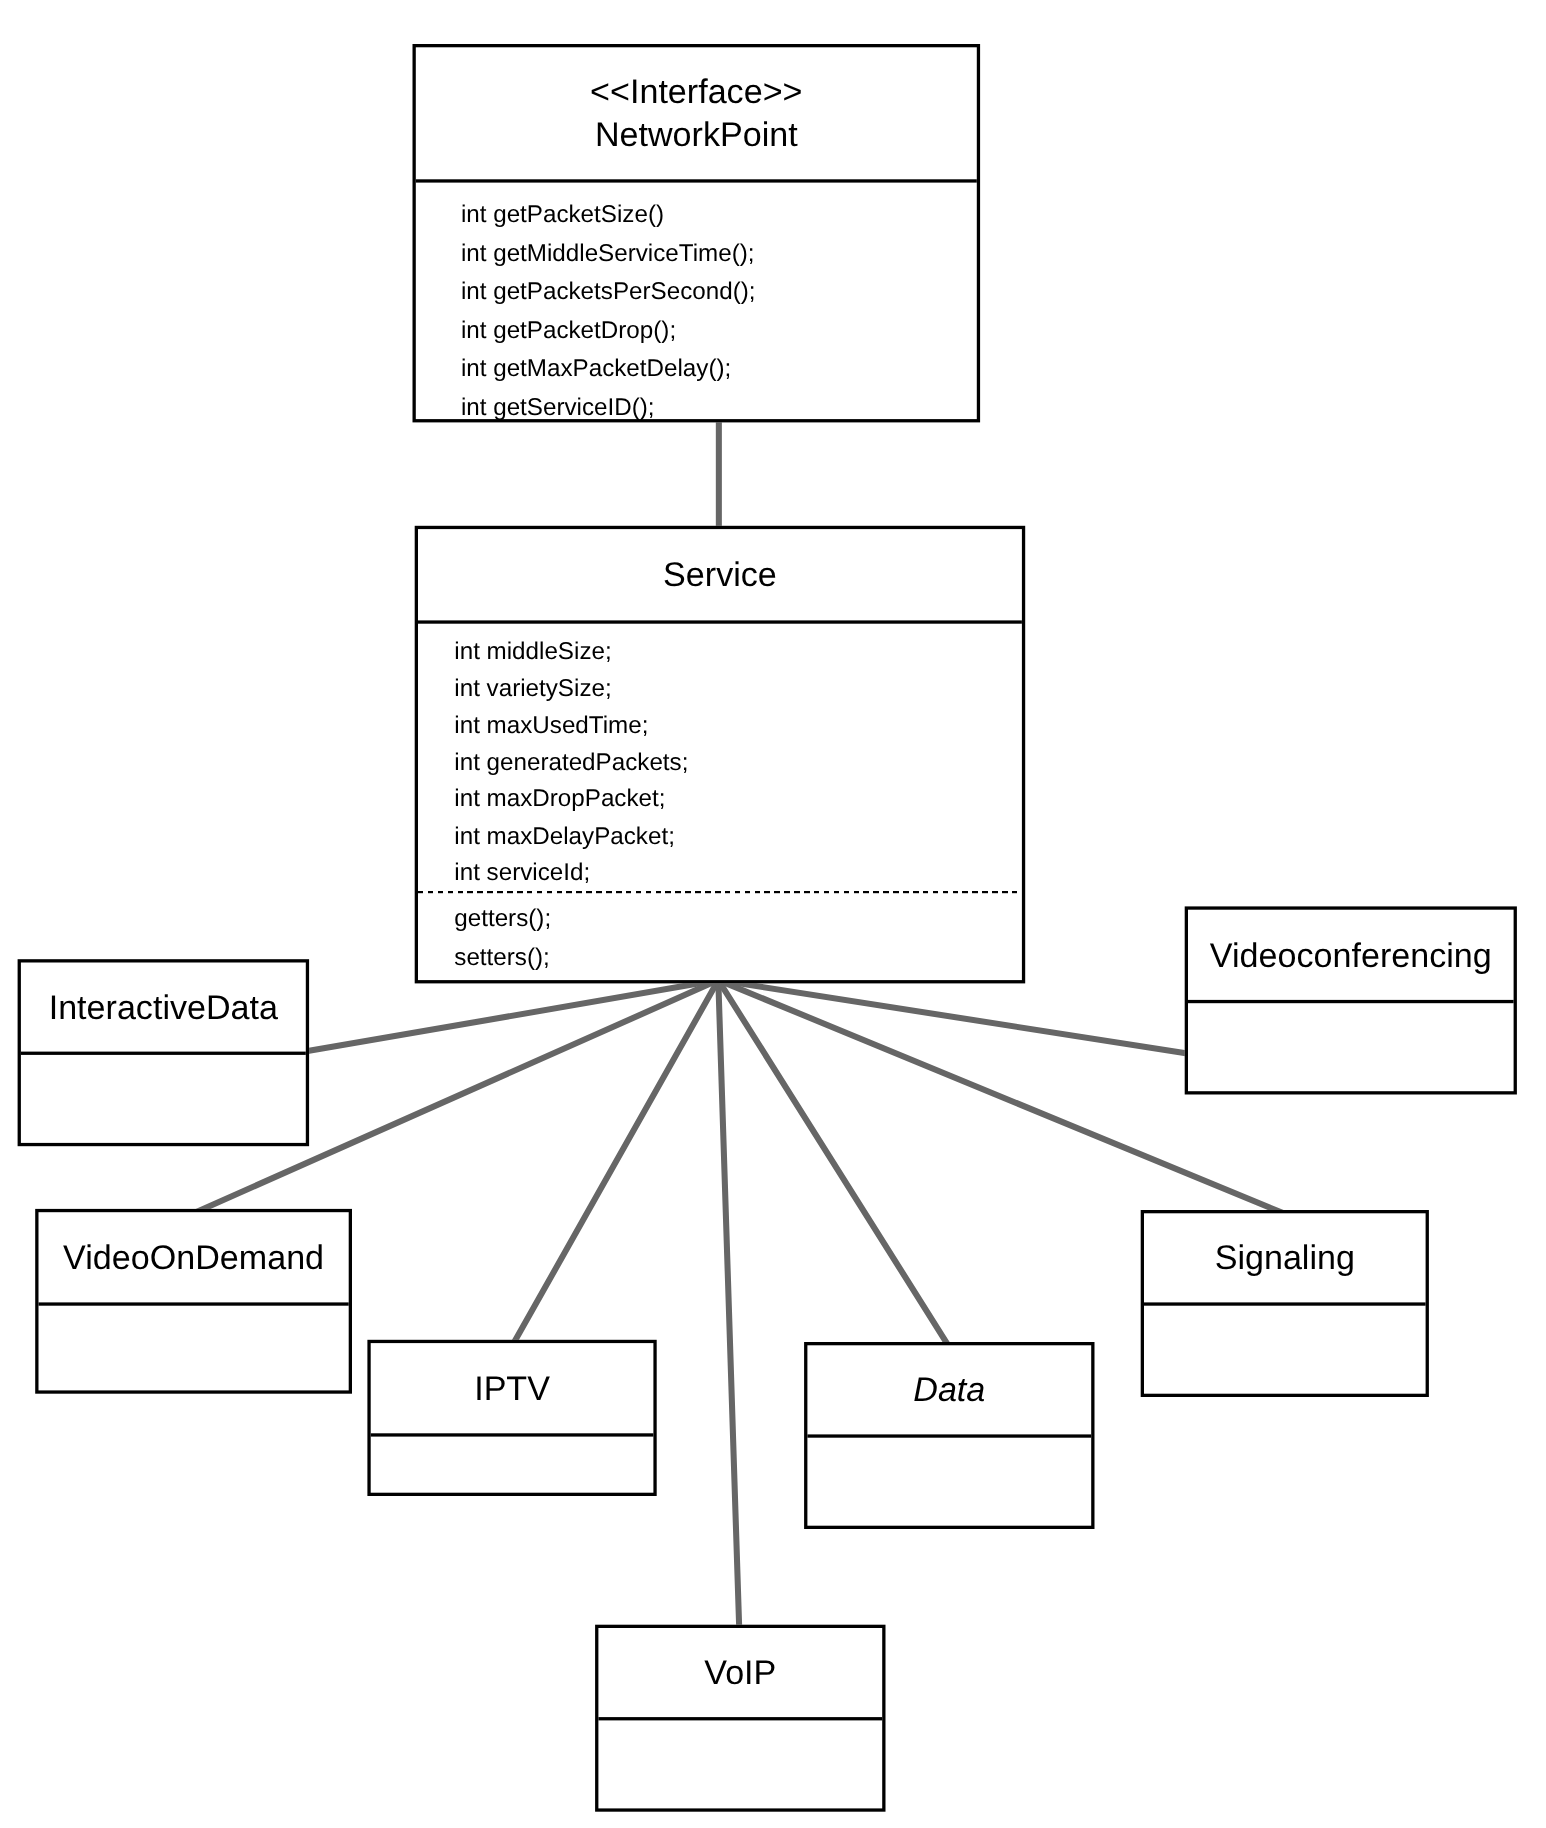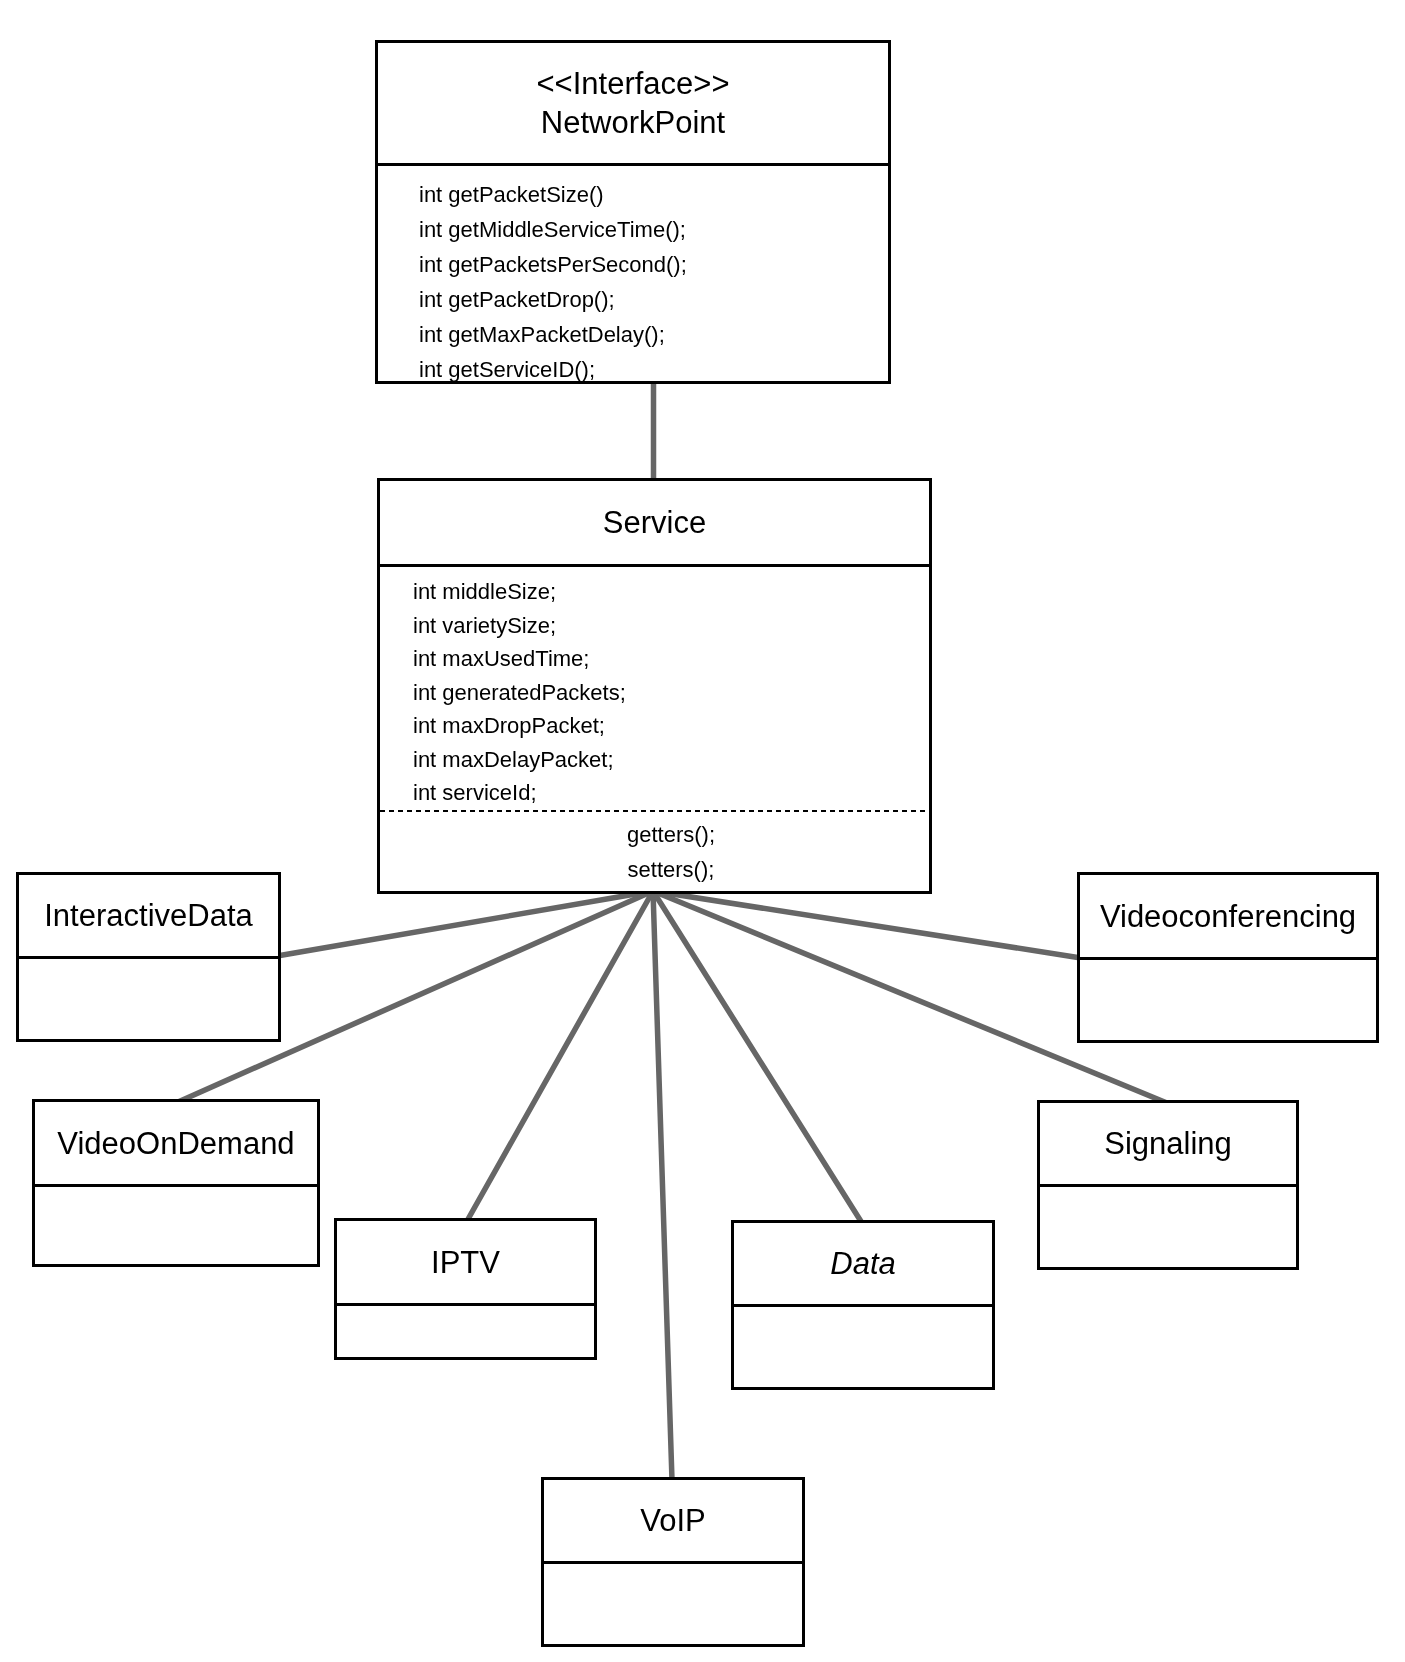--- a/index.html
+++ b/index.html
@@ -44,21 +44,21 @@
   .members {
     box-sizing: border-box;
     font-size: 22px;
   }
   .member { white-space: pre; }
   .np-members  { padding: 11px 0 0 41px; }
   .np-members .member { line-height: 35px; }
   .svc-fields  { padding: 8px 0 0 33px; height: 243px; box-sizing: border-box; }
   .svc-fields .member { line-height: 33.5px; }
   .svc-ops     { padding: 5px 0 0 33px; }
-  .svc-ops .member { line-height: 35px; text-align: center; }
+  .svc-ops .member { line-height: 35px; }
   .dashed-divider {
     height: 2px;
     background: repeating-linear-gradient(90deg, #000000 0, #000000 5px, transparent 5px, transparent 9px);
   }
   .empty-compartment { flex: 1; }
   .sub-box { display: flex; flex-direction: column; }
 </style>
 </head>
 <body>
 
@@ -110,21 +110,21 @@
     </div>
   </div>
 
   <div class="box sub-box" style="left:16px; top:872px; width:265px; height:170px;">
     <div class="title-compartment" style="height:84px;">
       <div class="title-line">InteractiveData</div>
     </div>
     <div class="empty-compartment"></div>
   </div>
 
-  <div class="box sub-box" style="left:1077px; top:872px; width:302px; height:171px;">
+  <div class="box sub-box" style="left:1077px; top:824px; width:302px; height:171px;">
     <div class="title-compartment" style="height:85px;">
       <div class="title-line">Videoconferencing</div>
     </div>
     <div class="empty-compartment"></div>
   </div>
 
   <div class="box sub-box" style="left:32px; top:1099px; width:288px; height:168px;">
     <div class="title-compartment" style="height:85px;">
       <div class="title-line">VideoOnDemand</div>
     </div>

